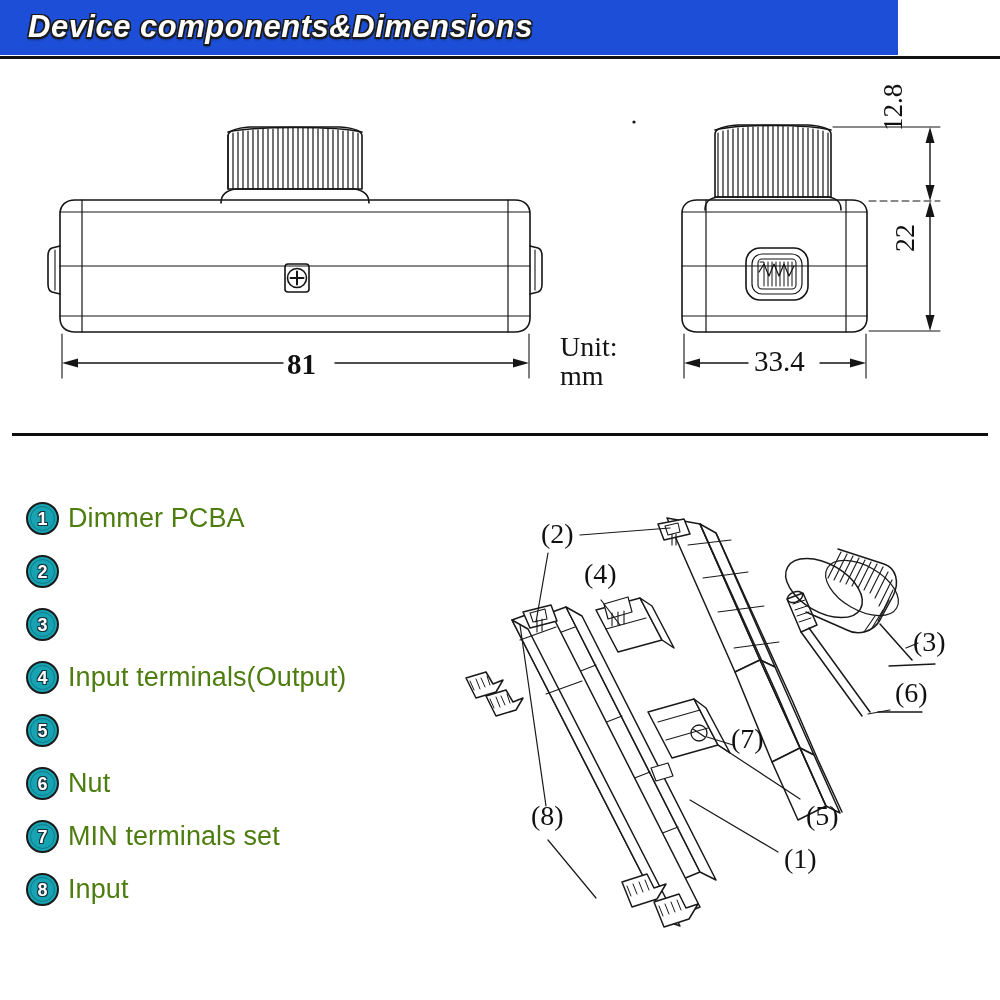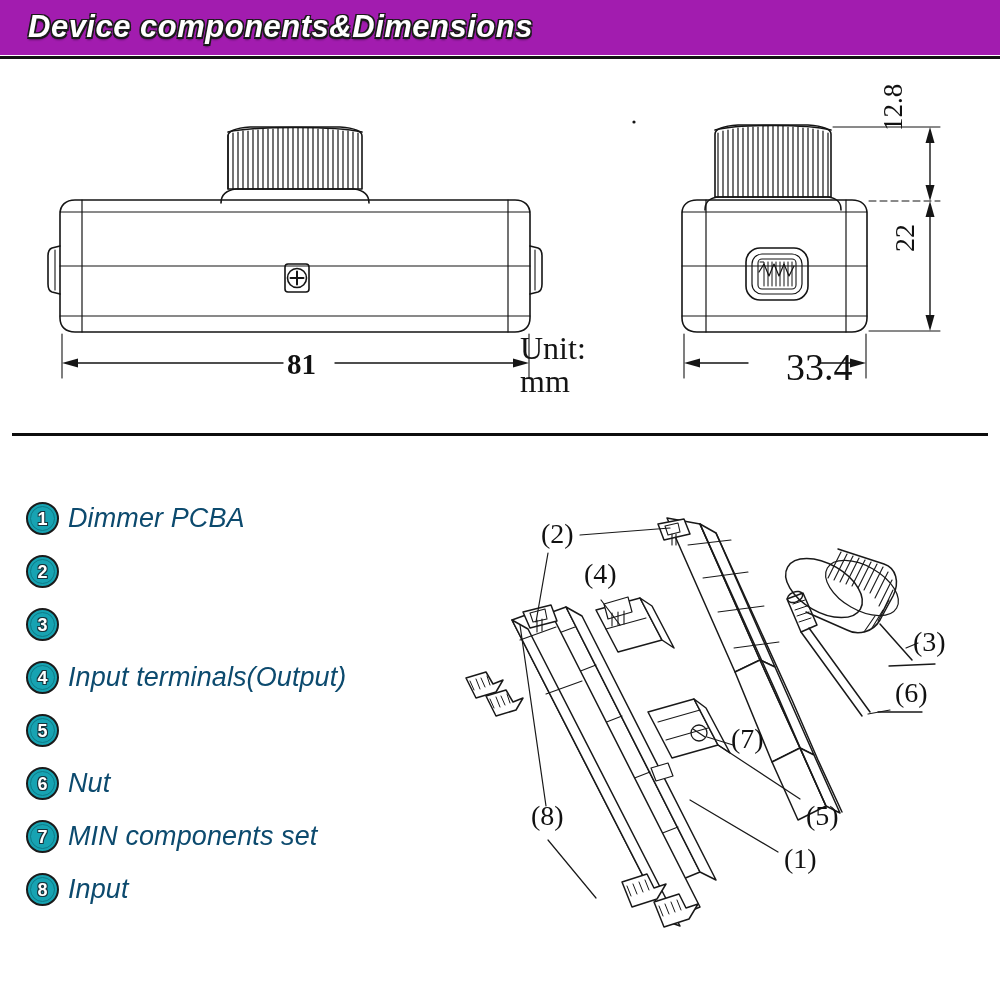--- a/index.html
+++ b/index.html
@@ -7,22 +7,22 @@
     width:1000px;height:1000px;
     background:#ffffff;
     font-family:"Liberation Sans", sans-serif;
     overflow:hidden;
     position:relative;
   }
   #page{position:absolute;inset:0;width:1000px;height:1000px;}
 
   
   .header-bar{
-    position:absolute;left:0;top:0;width:1000px;height:55px;
-    background:#a21caf;
+    position:absolute;left:0;top:0;width:898px;height:55px;
+    background:#1d4ed8;
   }
   .header-bar::after{
     content:"";position:absolute;left:0;bottom:-4px;width:1000px;height:3px;
     background:#121212;
   }
   .header-title{
     position:absolute;left:28px;top:9px;
     font-family:"Liberation Sans", sans-serif;
     font-size:31px;font-weight:bold;font-style:italic;
     color:#ffffff;
@@ -40,35 +40,35 @@
   .divider{
     position:absolute;left:12px;top:433px;width:976px;height:3px;
     background:#0d0d0d;
   }
 
   
   .draw{position:absolute;left:0;top:0;width:1000px;height:1000px;pointer-events:none;}
 
   
   .unit-label{
-    position:absolute;left:520px;top:332px;
+    position:absolute;left:560px;top:332px;
     font-family:"Liberation Serif", serif;
-    font-size:32px;color:#141414;line-height:1.04;
+    font-size:28px;color:#141414;line-height:1.04;
     white-space:pre-line;
   }
 
   
   .dim{
     position:absolute;
     font-family:"Liberation Serif", serif;
     color:#111;
     white-space:nowrap;
   }
   .dim-81{left:287px;top:348px;font-size:29px;font-weight:bold;}
-  .dim-334{left:786px;top:345px;font-size:38px;text-align:center;}
+  .dim-334{left:754px;top:345px;font-size:29px;text-align:center;}
   .dim-128{left:878px;top:131px;font-size:27px;transform:rotate(-90deg);transform-origin:left top;}
   .dim-22{left:889px;top:252px;font-size:28px;transform:rotate(-90deg);transform-origin:left top;}
 
   
   .legend{position:absolute;left:26px;top:492px;width:430px;}
   .legend-item{
     display:flex;align-items:center;
     height:53px;
   }
   .badge{
@@ -90,24 +90,23 @@
     position:relative;
     font-family:"Liberation Sans", sans-serif;
     font-size:18px;font-weight:bold;color:#ffffff;
     text-shadow:
       -1px -1px 0 #17323a, 1px -1px 0 #17323a,
       -1px  1px 0 #17323a, 1px  1px 0 #17323a;
     line-height:1;
   }
   .legend-label{
     font-family:"Liberation Sans", sans-serif;
-    font-size:27px;color:#0c4a6e;
+    font-size:27px;color:#4d7c0f;
     white-space:nowrap;
     letter-spacing:0.1px;
-    font-style:italic;
   }
 
   
   .callout{
     position:absolute;
     font-family:"Liberation Serif", serif;
     font-size:28px;color:#111;
     white-space:nowrap;
   }
 </style>
@@ -296,21 +295,21 @@
     <div class="legend-item">
       <span class="badge">
           <span class="badge-num">6</span>
         </span>
       <span class="legend-label">Nut</span>
     </div>
     <div class="legend-item">
       <span class="badge">
           <span class="badge-num">7</span>
         </span>
-      <span class="legend-label">MIN components set</span>
+      <span class="legend-label">MIN terminals set</span>
     </div>
     <div class="legend-item">
       <span class="badge">
           <span class="badge-num">8</span>
         </span>
       <span class="legend-label">Input</span>
     </div>
   </div>
 
   <svg class="draw" viewBox="0 0 1000 1000" xmlns="http://www.w3.org/2000/svg">

